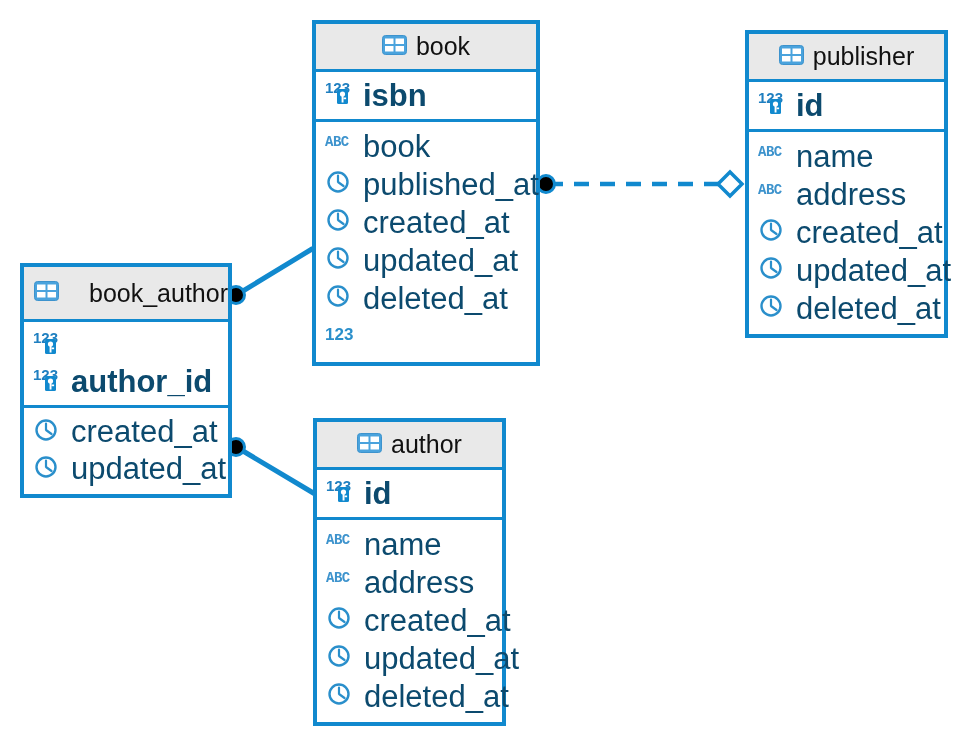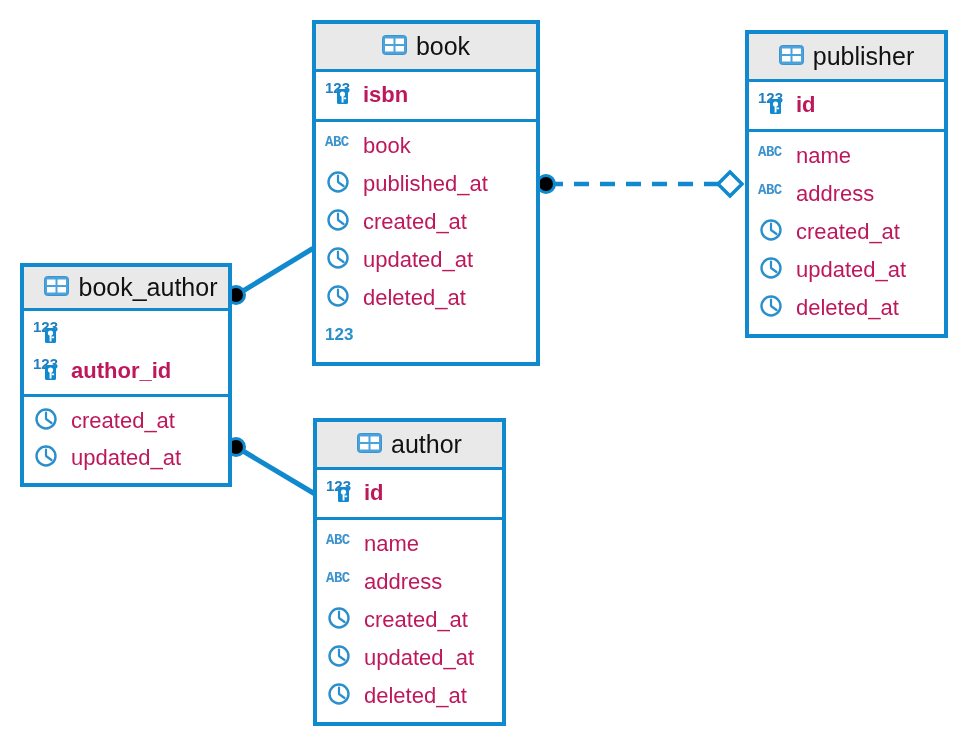--- a/index.html
+++ b/index.html
@@ -75,22 +75,22 @@
   .field {
     display: flex;
     align-items: center;
     gap: 8px;
     height: 38px;
     padding-left: 9px;
     box-sizing: border-box;
   }
 
   .field-label {
-    font-size: 22px;
-    color: #be185d;
+    font-size: 31px;
+    color: #0c4a6e;
     line-height: 1;
     white-space: nowrap;
     text-align: center;
   }
   .field.pk .field-label {
     font-weight: bold;
   }
 
   .ficon {
     flex: 0 0 auto;
@@ -274,21 +274,21 @@
             <circle cx="13" cy="13" r="9.5" fill="none" stroke="#2a8fcb" stroke-width="2.4"></circle>
             <path d="M13 13 L13 6.5 M13 13 L18.5 17" stroke="#2a8fcb" stroke-width="2.2" stroke-linecap="round" fill="none"></path>
           </svg>
         </span>
         <span class="field-label">deleted_at</span>
       </div>
     </div>
   </div>
 
   <div class="entity compact" style="left:20px; top:263px; width:212px;">
-    <div class="entity-header" style="height:44px; justify-content:center; padding-left:10px;">
+    <div class="entity-header" style="height:55px; justify-content:space-between; padding-left:10px;">
       <span class="ficon">
         <svg width="25" height="20" viewBox="0 0 25 20">
           <rect x="0.5" y="0.5" width="24" height="19" rx="3" fill="#4aa3dd" stroke="#3d93cd"></rect>
           <rect x="3" y="3.5" width="8.5" height="5.5" fill="#ffffff"></rect>
           <rect x="13.5" y="3.5" width="8.5" height="5.5" fill="#ffffff"></rect>
           <rect x="3" y="11" width="8.5" height="5.5" fill="#ffffff"></rect>
           <rect x="13.5" y="11" width="8.5" height="5.5" fill="#ffffff"></rect>
         </svg>
       </span>
       <span class="entity-title">book_author</span>

